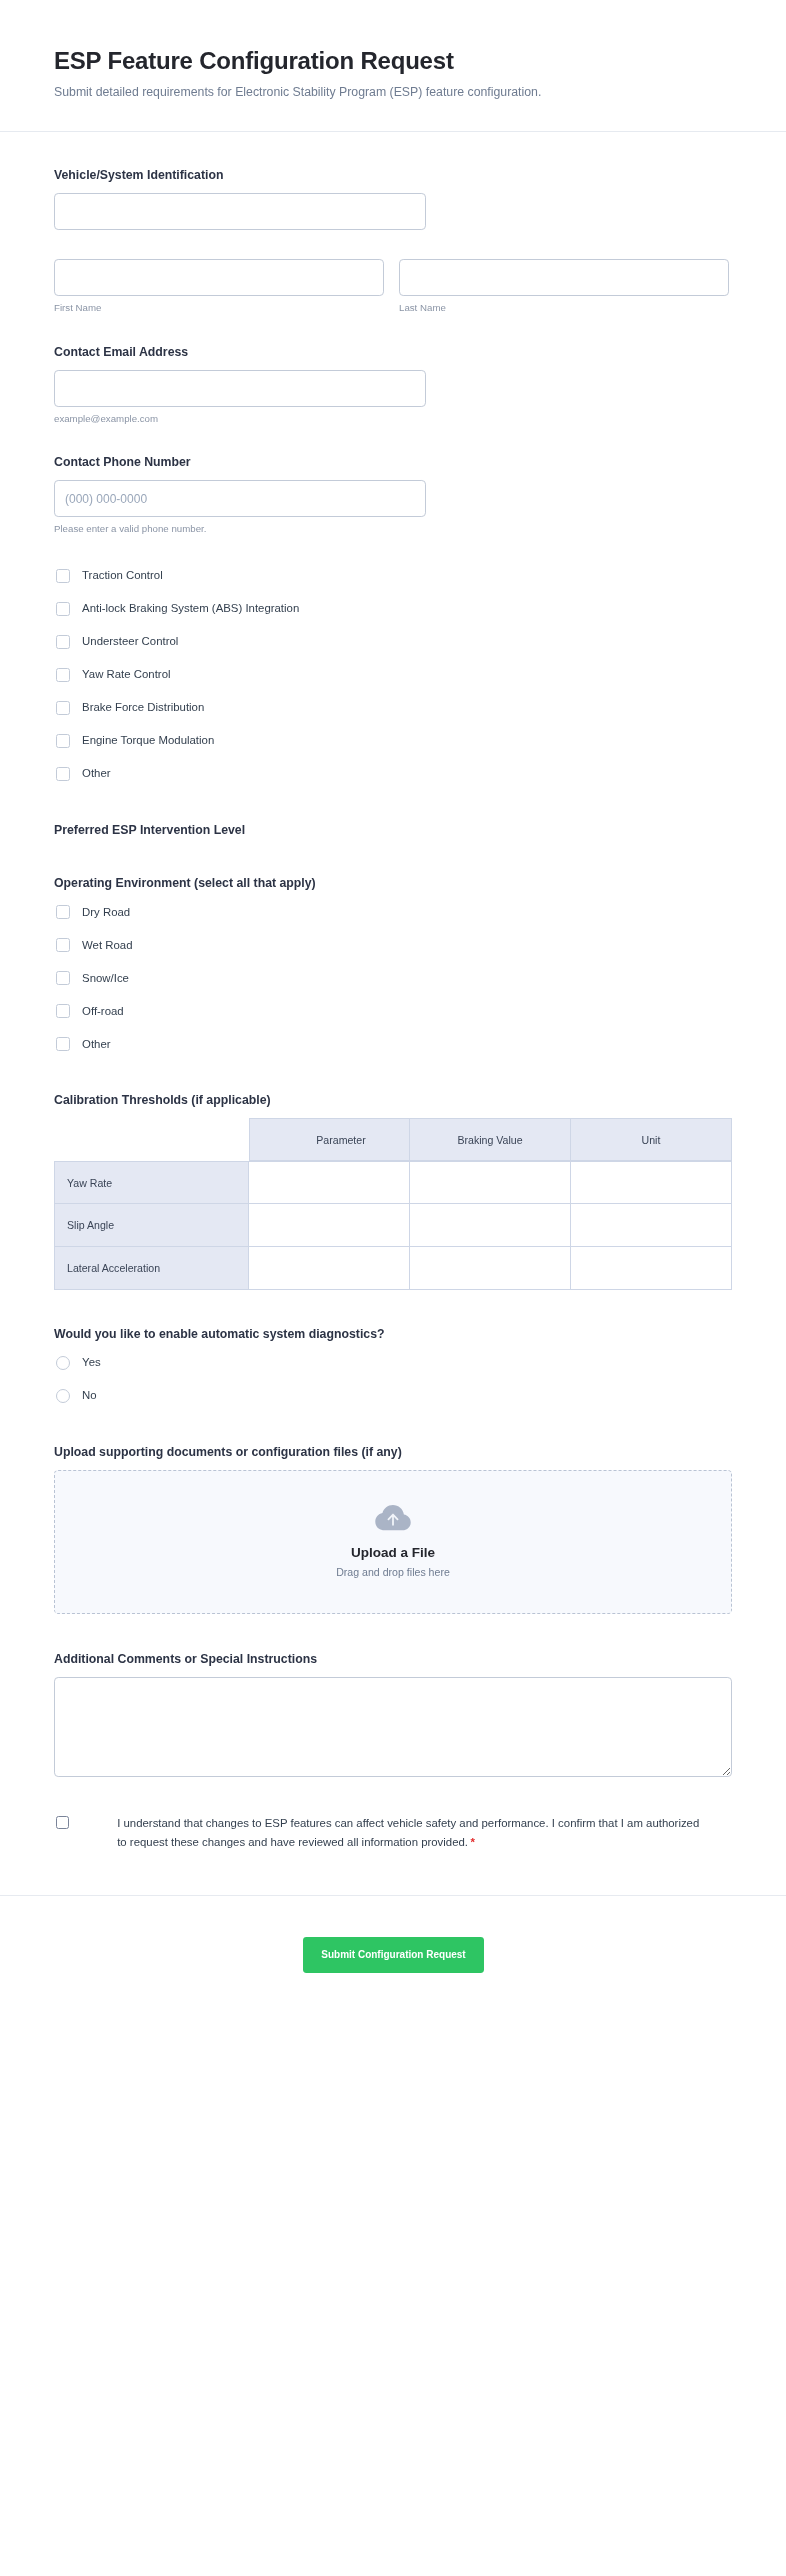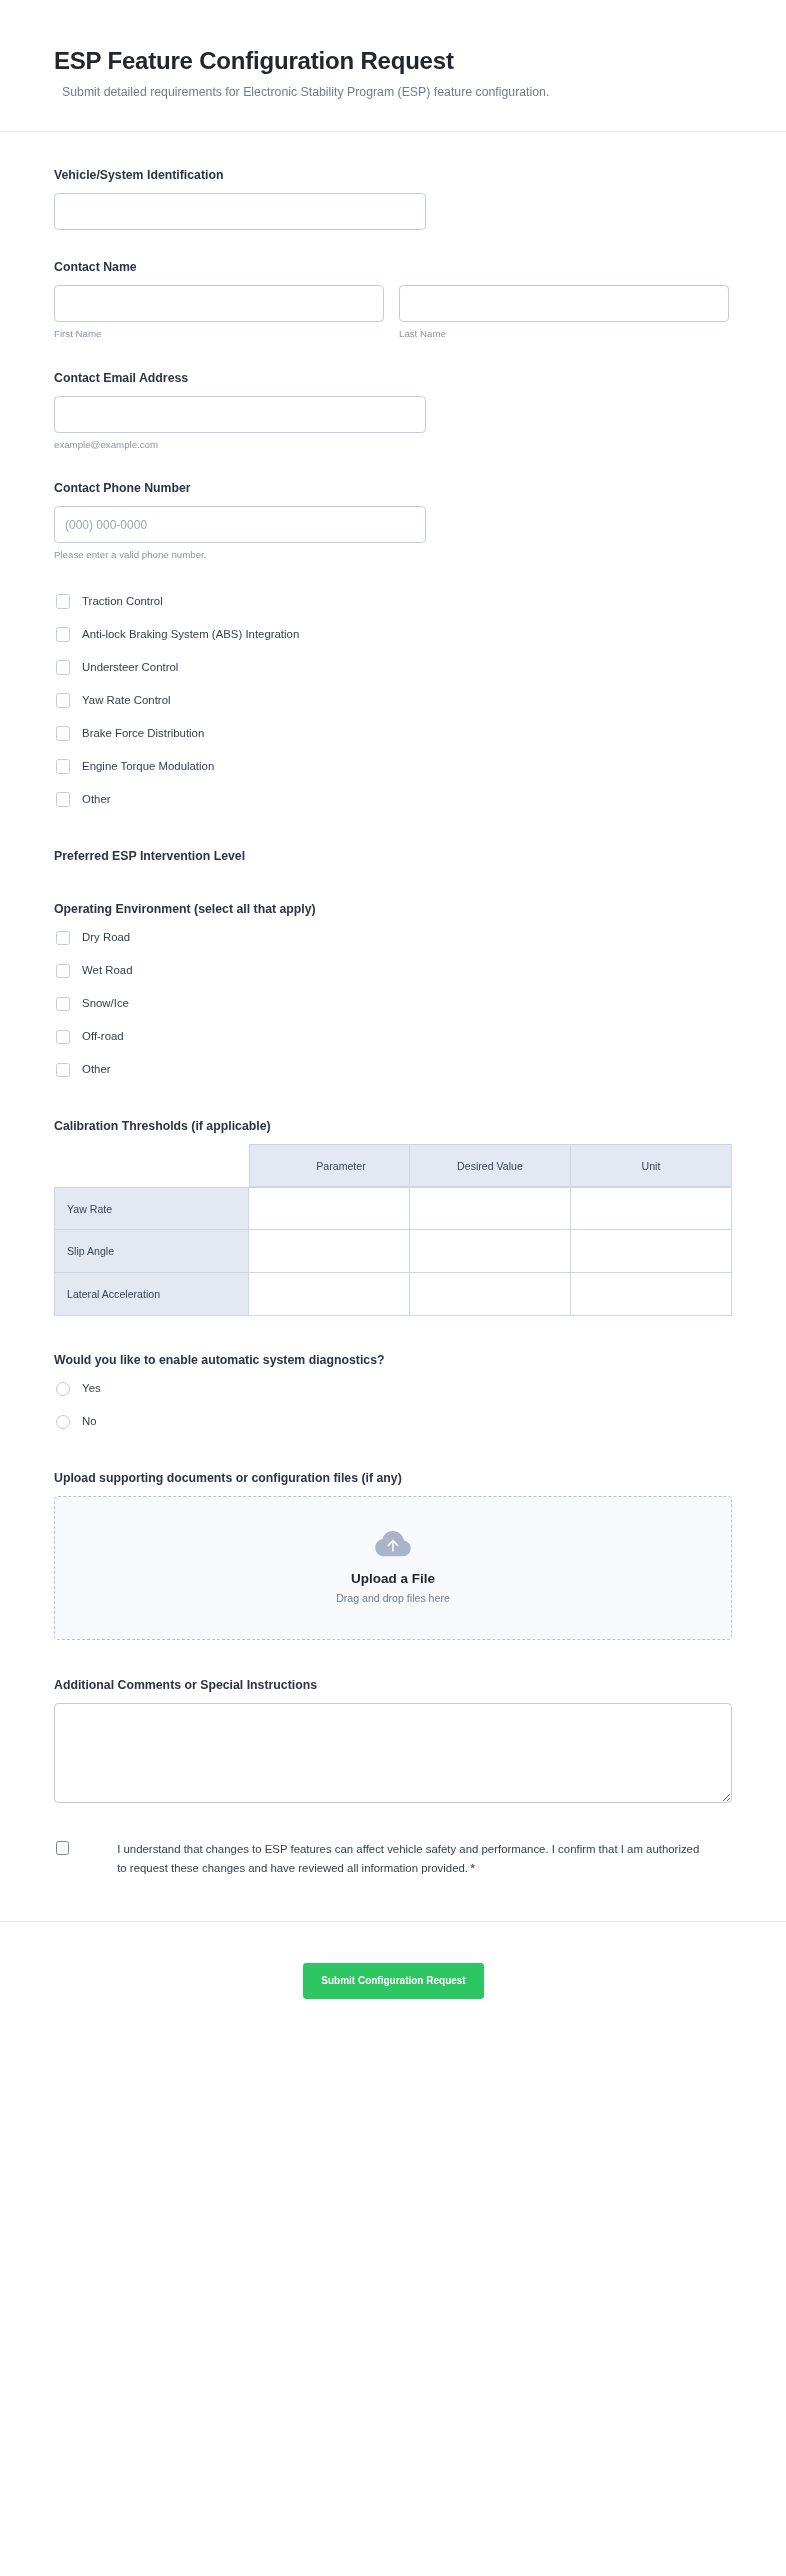--- a/index.html
+++ b/index.html
@@ -21,21 +21,21 @@
     font-weight: bold;
     color: #24262d;
     letter-spacing: -0.2px;
     margin: 0 0 8.5px 0;
     line-height: 1.15;
   }
   .form-subtitle {
     font-size: 12.3px;
     color: #6f7c91;
     line-height: 1.5;
-    margin: 8px;
+    margin: 0;
     max-width: 609px;
   }
   .header-rule {
     margin-top: 29px;
     border: 0;
     border-top: 0.8px solid #e6eaf0;
     width: 787px;
     margin-left: -54px;
   }
 
@@ -236,21 +236,20 @@
   </div>
 
   <div class="form-body">
 
     <div class="field">
       <label class="field-label">Vehicle/System Identification</label>
       <input class="txt-input" type="text" placeholder="" style="">
     </div>
 
     <div class="field">
-      <label class="field-label">Contact Name</label>
       <div class="name-row">
         <div class="name-col">
           <input class="txt-input" type="text" placeholder="" style="">
           <div class="sublabel">First Name</div>
         </div>
         <div class="name-col">
           <input class="txt-input" type="text" placeholder="" style="">
           <div class="sublabel">Last Name</div>
         </div>
       </div>
@@ -337,21 +336,21 @@
         <colgroup>
           <col class="rowhead">
             <col>
             <col>
             <col>
         </colgroup>
         <thead>
           <tr>
             <th class="corner"></th>
             <th class="colhead first">Parameter</th>
-            <th class="colhead">Desired Value</th>
+            <th class="colhead">Braking Value</th>
             <th class="colhead">Unit</th>
           </tr>
         </thead>
         <tbody>
           <tr>
             <th class="rowlabel">Yaw Rate</th>
             <td class="cell"></td>
             <td class="cell"></td>
             <td class="cell"></td>
           </tr>

